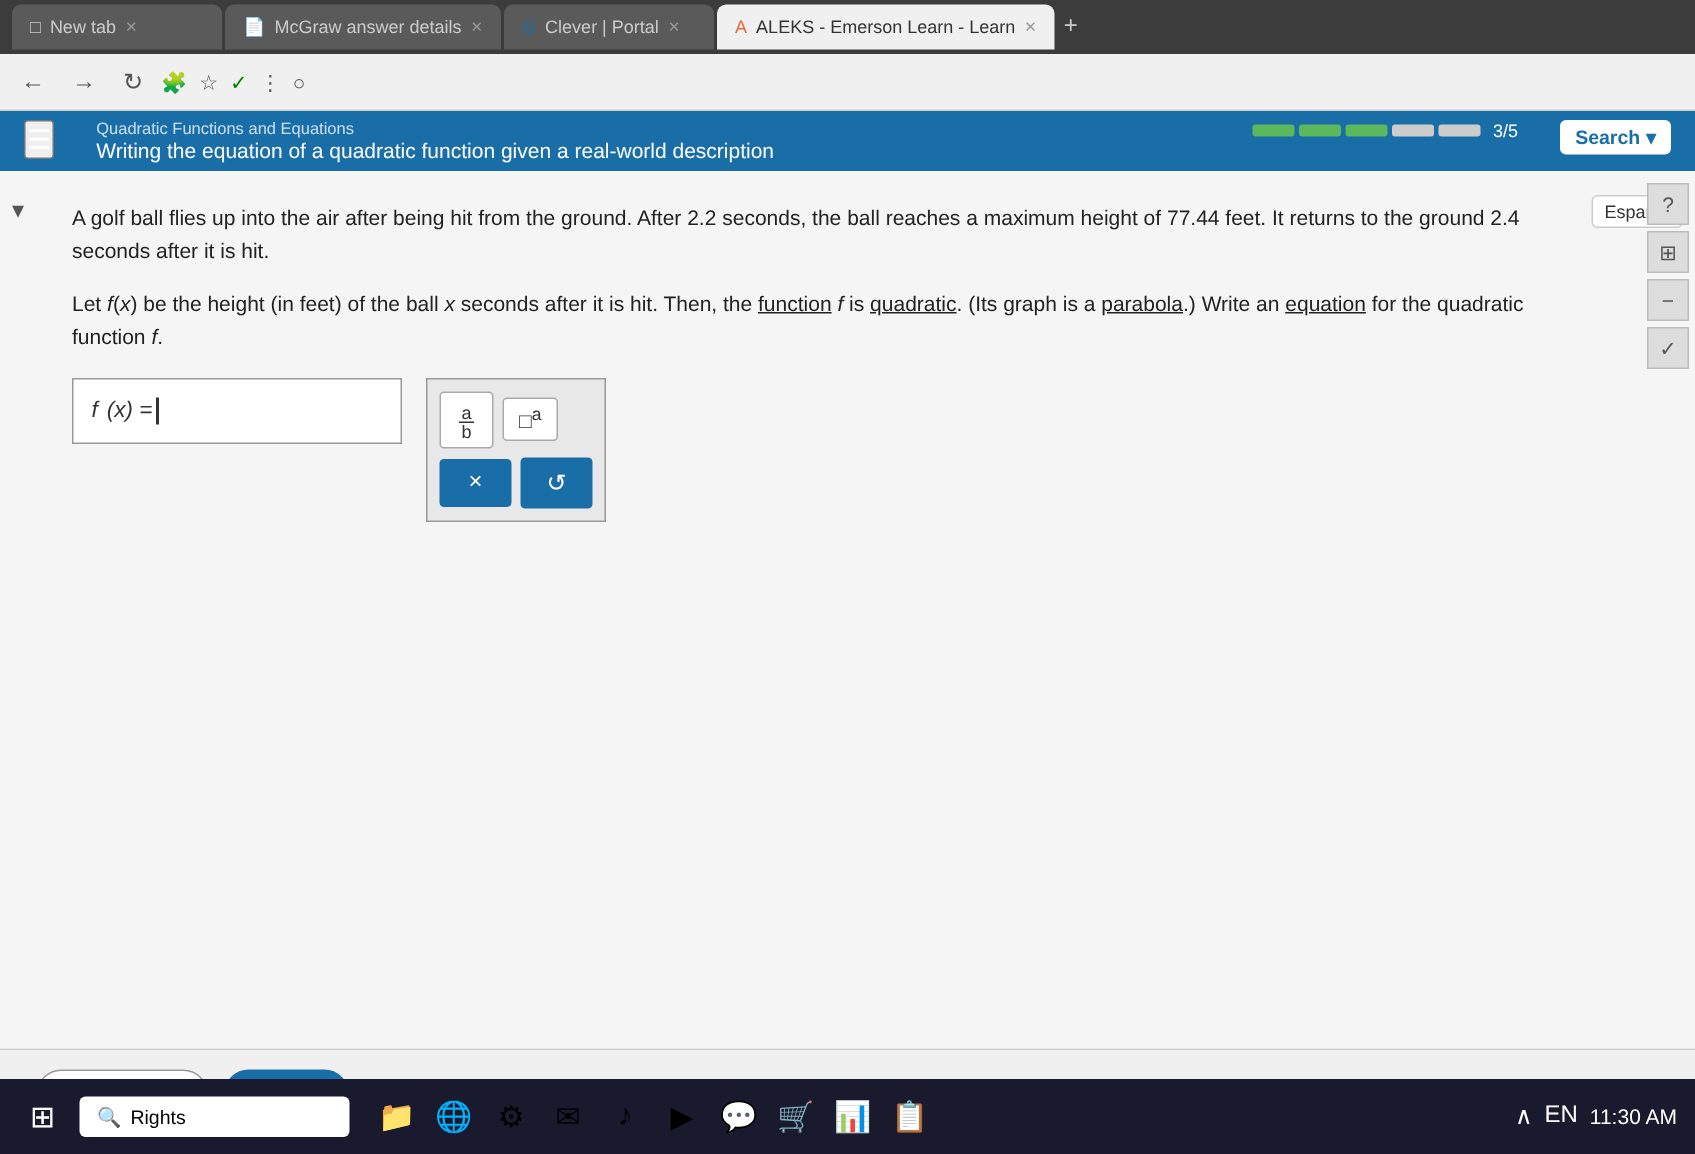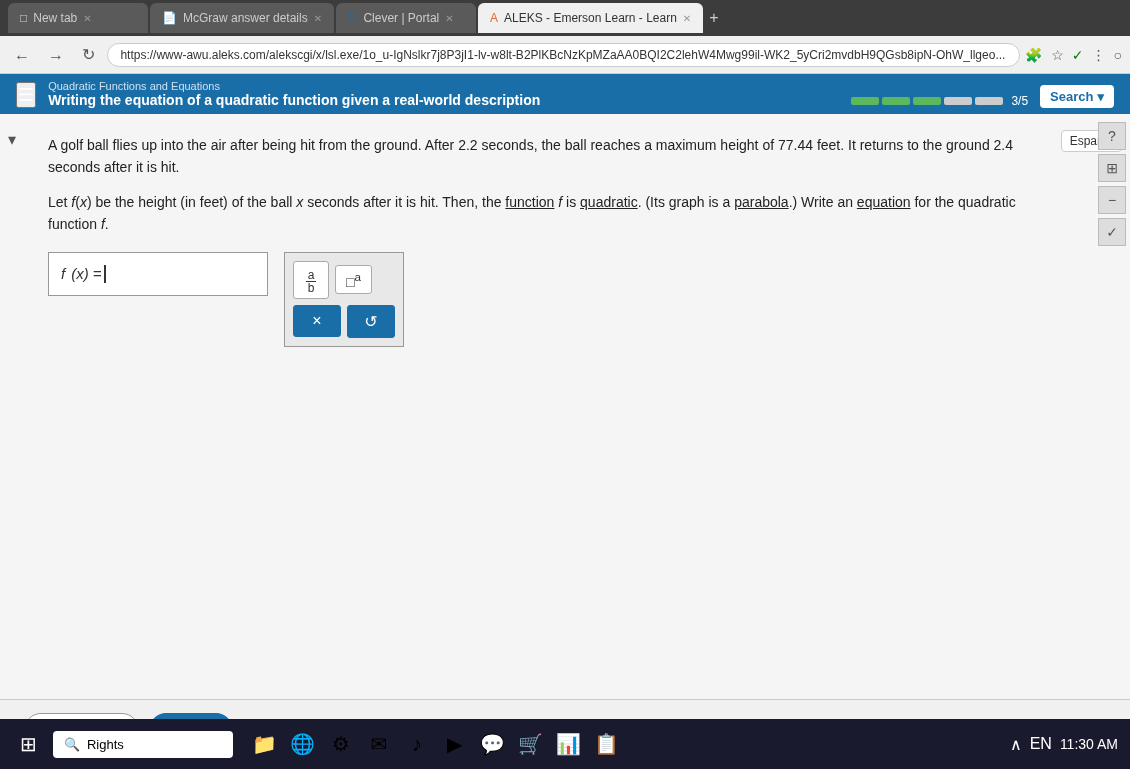--- a/index.html
+++ b/index.html
@@ -9,25 +9,25 @@
     .tab.active { background: #f0f0f0; color: #333; }
     .tab-close { color: #999; font-size: 10px; cursor: pointer; }
     .tab-add { color: #ccc; font-size: 16px; margin-left: 4px; cursor: pointer; }
     .nav-bar { display: flex; align-items: center; background: #f0f0f0; height: 38px; padding: 0 8px; gap: 6px; border-bottom: 1px solid #ccc; }
     .nav-btn { background: none; border: none; cursor: pointer; color: #555; font-size: 16px; padding: 4px 6px; }
     .url-bar { flex: 1; background: white; border: 1px solid #ccc; border-radius: 16px; padding: 4px 12px; font-size: 12px; color: #333; overflow: hidden; white-space: nowrap; text-overflow: ellipsis; }
     .nav-icons { display: flex; gap: 8px; align-items: center; }
     .nav-icon { color: #555; font-size: 14px; cursor: pointer; }
 
     
-    .aleks-header { background: #1a6ea8; display: flex; align-items: flex-end; padding: 6px 16px; color: white; gap: 12px; }
+    .aleks-header { background: #1a6ea8; display: flex; align-items: flex-start; padding: 6px 16px; color: white; gap: 28px; }
     .hamburger { font-size: 18px; cursor: pointer; color: white; }
     .header-title-area { flex: 1; }
     .header-subtitle { font-size: 11px; color: #cce0f0; font-weight: normal; }
-    .header-title { font-size: 14px; font-weight: bold; color: white; }
+    .header-title { font-size: 14px; font-weight: normal; color: white; }
     .progress-area { display: flex; align-items: center; gap: 8px; }
     .progress-bar-container { display: flex; gap: 3px; }
     .progress-seg { height: 8px; width: 28px; background: #ccc; border-radius: 2px; }
     .progress-seg.filled { background: #5cb85c; }
     .progress-text { color: #ffffff; font-size: 12px; }
     .user-btn { background: white; color: #1a6ea8; border: none; border-radius: 4px; padding: 4px 10px; font-size: 13px; font-weight: bold; cursor: pointer; display: flex; align-items: center; gap: 4px; }
 
     
     .content-area { padding: 16px 24px; background: #f5f5f5; height: calc(769px - 74px - 50px - 60px); overflow-y: auto; position: relative; }
     .collapse-btn { position: absolute; left: 8px; top: 16px; background: none; border: none; cursor: pointer; color: #555; font-size: 16px; }
@@ -98,21 +98,20 @@
       <span>ALEKS - Emerson Learn - Learn</span>
       <span class="tab-close">✕</span>
     </div>
     <span class="tab-add">+</span>
   </div>
 
   <div class="nav-bar">
     <button class="nav-btn">←</button>
     <button class="nav-btn">→</button>
     <button class="nav-btn">↻</button>
-    <div class="url-bar">https://www-awu.aleks.com/alekscgi/x/lsl.exe/1o_u-IgNslkr7j8P3jI1-lv-w8lt-B2PlKBcNzKpMZaAA0BQI2C2lehW4Mwg99il-WK2_5yCri2mvdbH9QGsb8ipN-OhW_llgeo...</div>
     <div class="nav-icons">
       <span class="nav-icon">🧩</span>
       <span class="nav-icon">☆</span>
       <span class="nav-icon" style="color:green">✓</span>
       <span class="nav-icon">⋮</span>
       <span class="nav-icon">○</span>
     </div>
   </div>
 </div>
 

